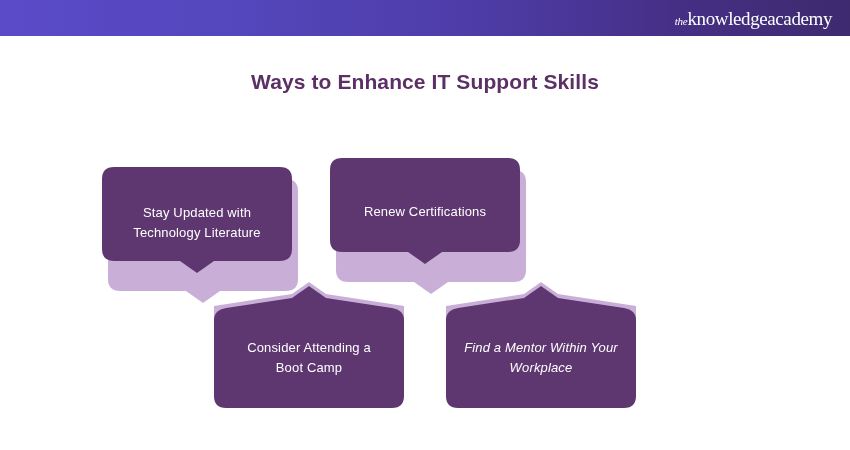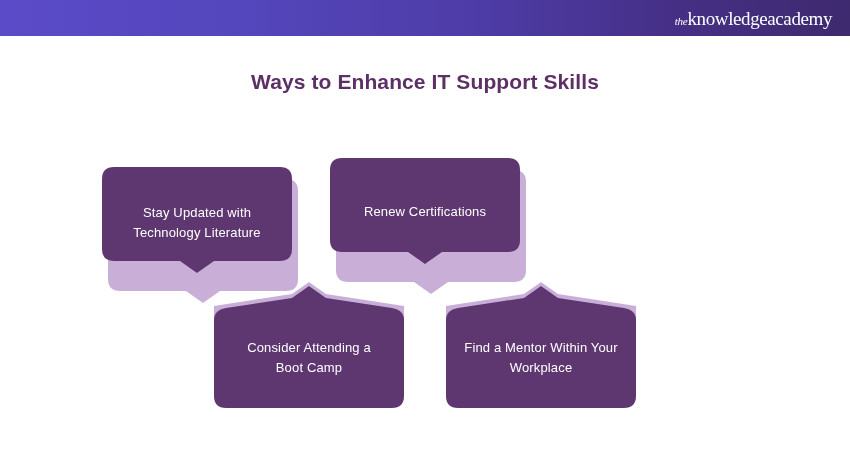--- a/index.html
+++ b/index.html
@@ -128,21 +128,21 @@
 
   <div class="node up" style="left:208px; top:282px; width:202px; height:132px;">
     <svg width="202" height="132" viewBox="0 0 202 132">
       <path d="M6,30 L84,18 Q101,6 101,6 Q101,6 118,18 L196,30 L196,108 Q196,120 184,120 L18,120 Q6,120 6,108 Z" transform="translate(0,-6)" fill="#C9AFD8"></path>
       <path d="M6,38 Q6,28 18,26 L84,16 Q101,4 101,4 Q101,4 118,16 L184,26 Q196,28 196,38 L196,114 Q196,126 184,126 L18,126 Q6,126 6,114 Z" transform="translate(0,0)" fill="#5E3770"></path>
     </svg>
     <div class="node-label">Consider Attending a
 Boot Camp</div>
   </div>
 
-  <div class="node up" style="left:440px; top:282px; width:202px; height:132px;">
+  <div class="node up" style="left:440px; top:282px; width:202px; height:132px;font-style:italic;">
     <svg width="202" height="132" viewBox="0 0 202 132">
       <path d="M6,30 L84,18 Q101,6 101,6 Q101,6 118,18 L196,30 L196,108 Q196,120 184,120 L18,120 Q6,120 6,108 Z" transform="translate(0,-6)" fill="#C9AFD8"></path>
       <path d="M6,38 Q6,28 18,26 L84,16 Q101,4 101,4 Q101,4 118,16 L184,26 Q196,28 196,38 L196,114 Q196,126 184,126 L18,126 Q6,126 6,114 Z" transform="translate(0,0)" fill="#5E3770"></path>
     </svg>
     <div class="node-label">Find a Mentor Within Your
 Workplace</div>
   </div>
 
 </div>
 

